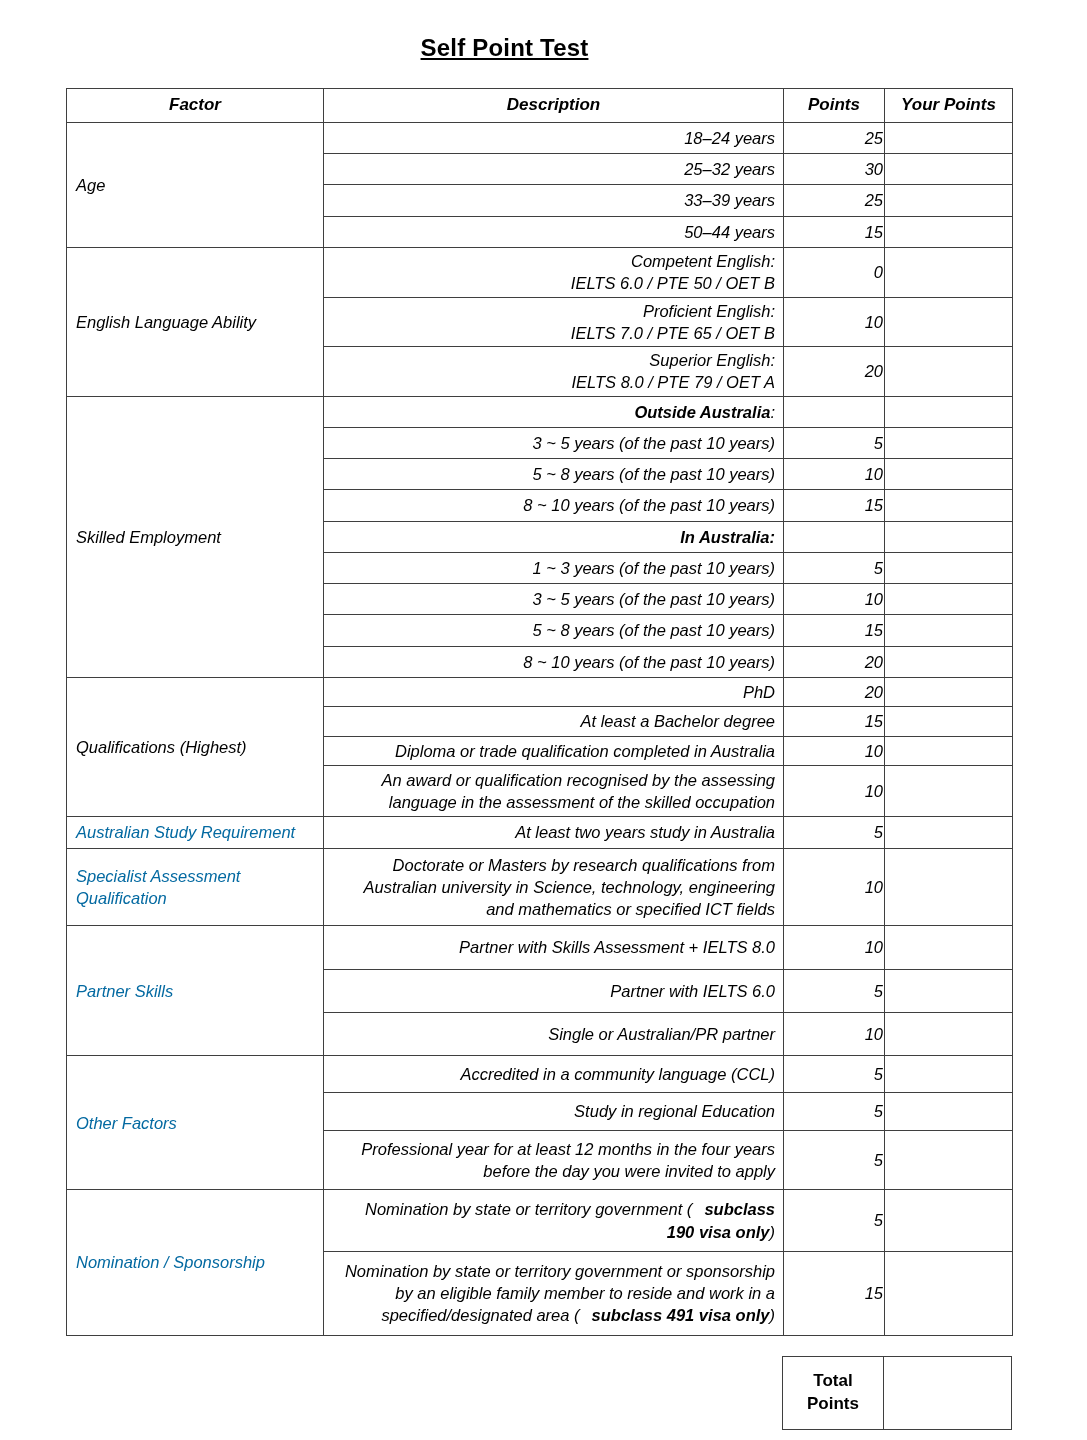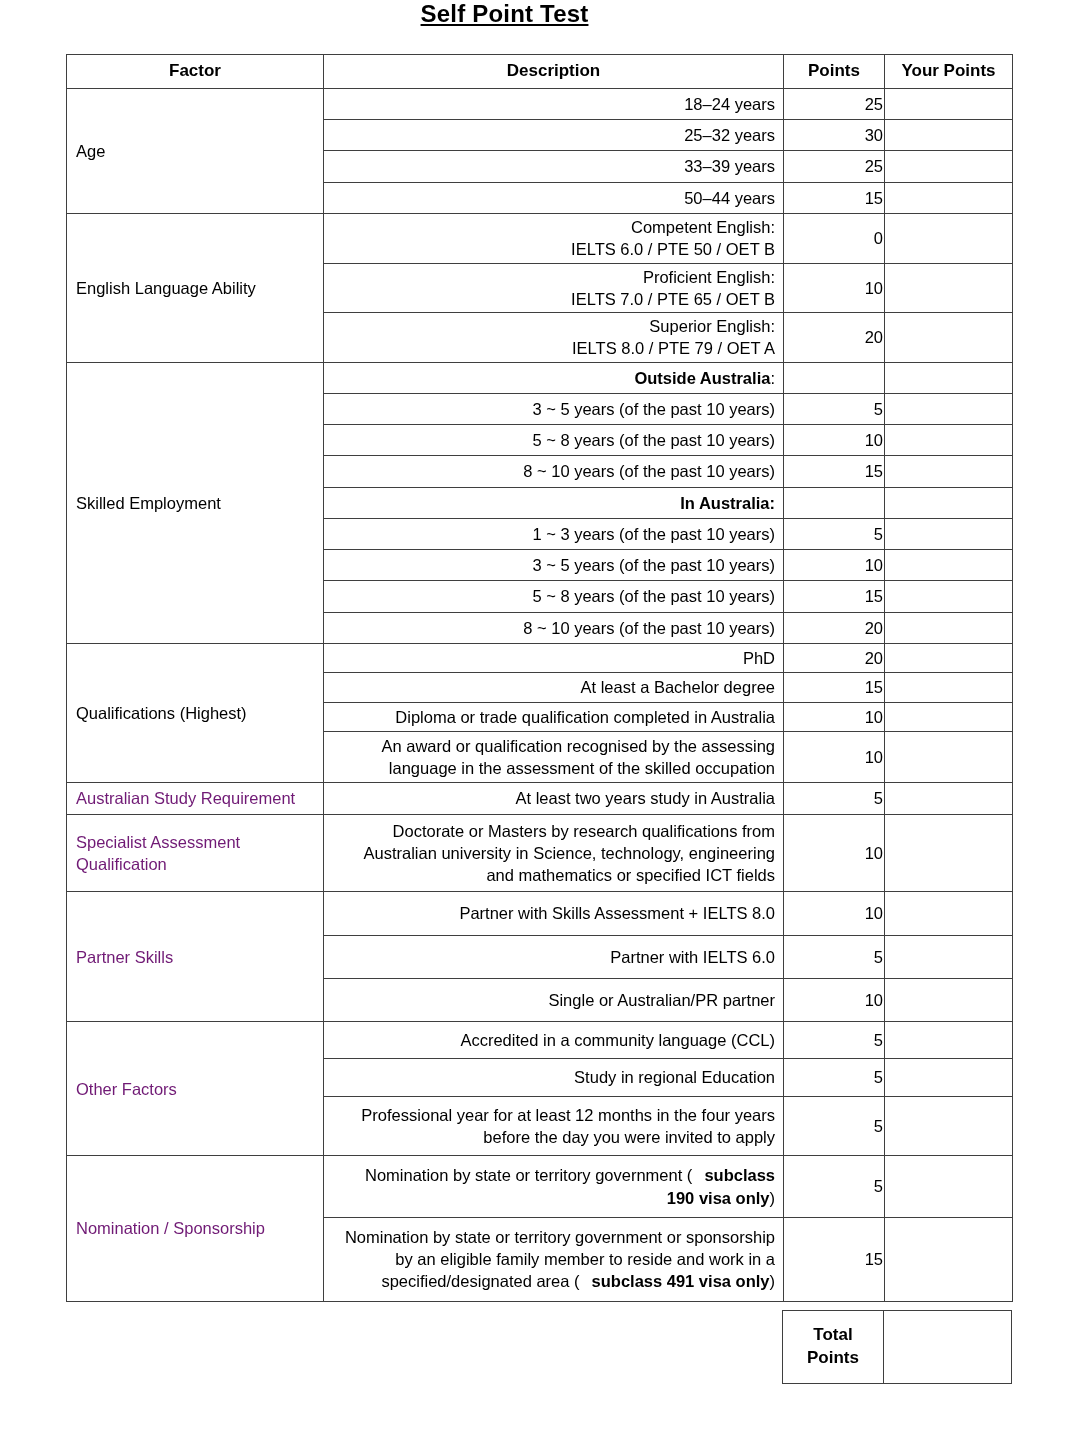--- a/index.html
+++ b/index.html
@@ -2,72 +2,73 @@
 <html><head>
 <meta charset="utf-8">
 <style>
   html, body {
     margin: 0; padding: 0;
     background: #ffffff;
     width: 1087px;
     font-family: "Liberation Sans", sans-serif;
     color: #000000;
   }
-  .page { width: 1009px; min-height: 1440px; box-sizing: border-box; }
+  .page { width: 1009px; min-height: 1440px; box-sizing: border-box; padding-top: 34px; }
   .title {
     text-align: center;
     font-size: 24px;
     font-weight: bold;
     text-decoration: underline;
     margin: 0 0 26px 0;
     letter-spacing: 0.2px;
   }
   .table-wrap { width: 946px; margin-left: 66px; }
   table.points {
     border-collapse: collapse;
     width: 946px;
     table-layout: fixed;
+    font-style: italic;
   }
   table.points td, table.points th {
     border: 1.5px solid #3f3f3f;
     vertical-align: middle;
     font-size: 16.5px;
     line-height: 1.35;
     box-sizing: border-box;
   }
   col.c-factor { width: 257px; }
   col.c-desc   { width: 460px; }
   col.c-points { width: 101px; }
   col.c-your   { width: 128px; }
   table.points th {
     font-weight: bold;
     text-align: center;
     font-size: 17px;
     padding: 5px 4px;
   }
   .factor-cell { padding: 3px 4px 3px 9px; text-align: left; }
-  .factor-alt  { font-size: 15.5px; color: #701a75; }
+  .factor-alt  { font-size: 15.5px; color: #0369a1; }
   .description-cell { text-align: right; padding-left: 12px; padding-right: 8px; }
   .points-cell { text-align: right; }
   .your-points-cell { background: #ffffff; }
   
   tr.sec-0 td { padding-top: 4px; padding-bottom: 4px; }
   tr.sec-1 td { padding-top: 2px; padding-bottom: 2px; }
   tr.sec-2 td { padding-top: 4px; padding-bottom: 4px; }
   tr.sec-3 td { padding-top: 3px; padding-bottom: 3px; }
   tr.sec-4 td { padding-top: 4px; padding-bottom: 4px; }
   tr.sec-5 td { padding-top: 5px; padding-bottom: 5px; }
   tr.sec-6 td { padding-top: 10px; padding-bottom: 10px; }
   tr.sec-7 td { padding-top: 7px; padding-bottom: 7px; }
   tr.sec-8 td { padding-top: 8px; padding-bottom: 8px; }
   table.points b { font-weight: bold; margin-left: 12px; }
   
   table.total {
     border-collapse: collapse;
-    margin: 8px 0 0 auto;
+    margin: 20px 0 0 auto;
     table-layout: fixed;
   }
   table.total td {
     border: 1.5px solid #3f3f3f;
     box-sizing: border-box;
     height: 73px;
     vertical-align: middle;
   }
   .total-label-cell {
     width: 101px;

